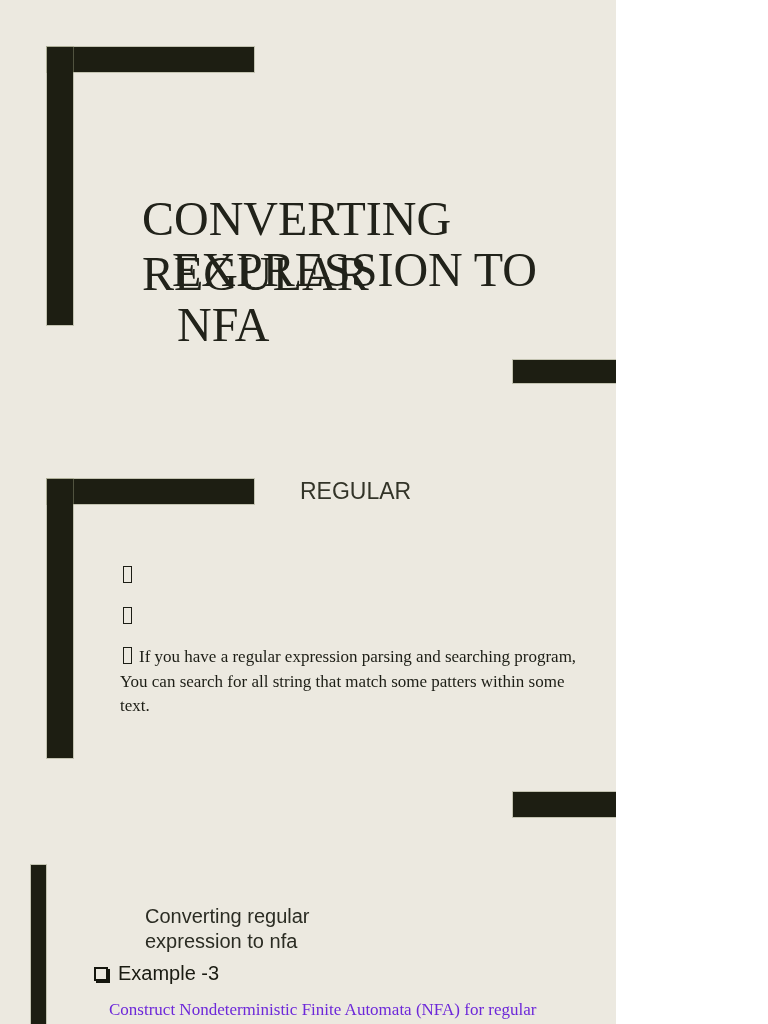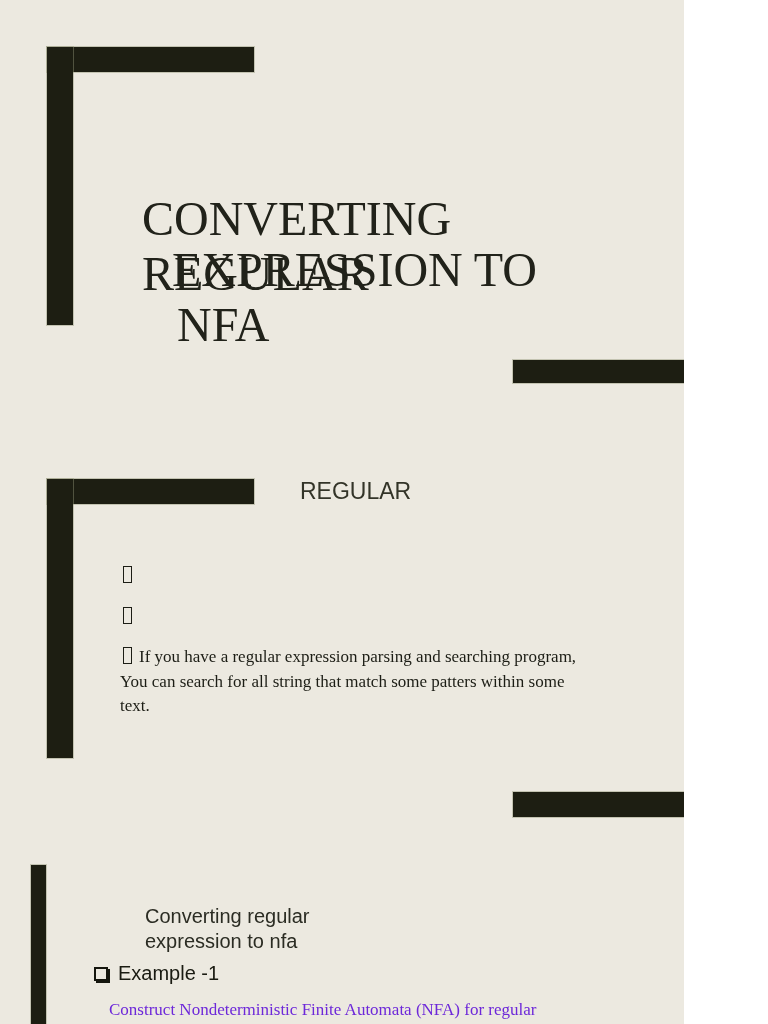--- a/index.html
+++ b/index.html
@@ -1,18 +1,18 @@
 <!DOCTYPE html>
 <html><head>
 <meta charset="utf-8">
 <style>
   html,body{margin:0;padding:0}
   #canvas{
     position:relative;
-    width:684px;height:1024px;
+    width:616px;height:1024px;
     background:#ECE9E0;
     overflow:hidden;
     font-family:"Liberation Serif","DejaVu Serif",serif;
   }
   .abs{position:absolute}
   
   .bar{
     position:absolute;
     background:#1D1E12;
     box-shadow:0 0 0 1px rgba(146,149,120,.45);
@@ -153,19 +153,19 @@
   <div>
     <div class="bar" id="s3-bar"></div>
 
     <div class="abs" id="s3-heading">
       <div>Converting regular</div>
       <div>expression to nfa</div>
     </div>
 
     <div class="abs" id="s3-example">
       <span class="sq-bullet"></span>
-        <span>Example -1</span>
+        <span>Example -3</span>
     </div>
 
     <div class="abs" id="s3-body">Construct Nondeterministic Finite Automata (NFA) for regular</div>
   </div>
 
 </div>
 
 </body></html>

